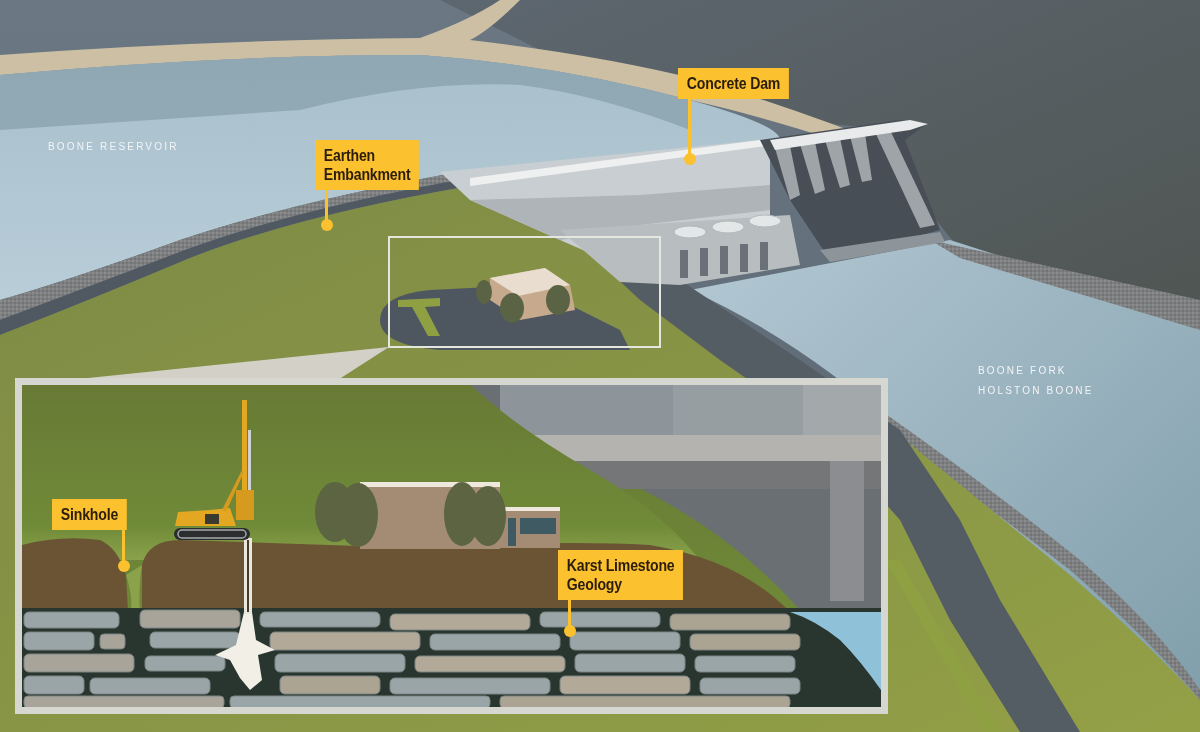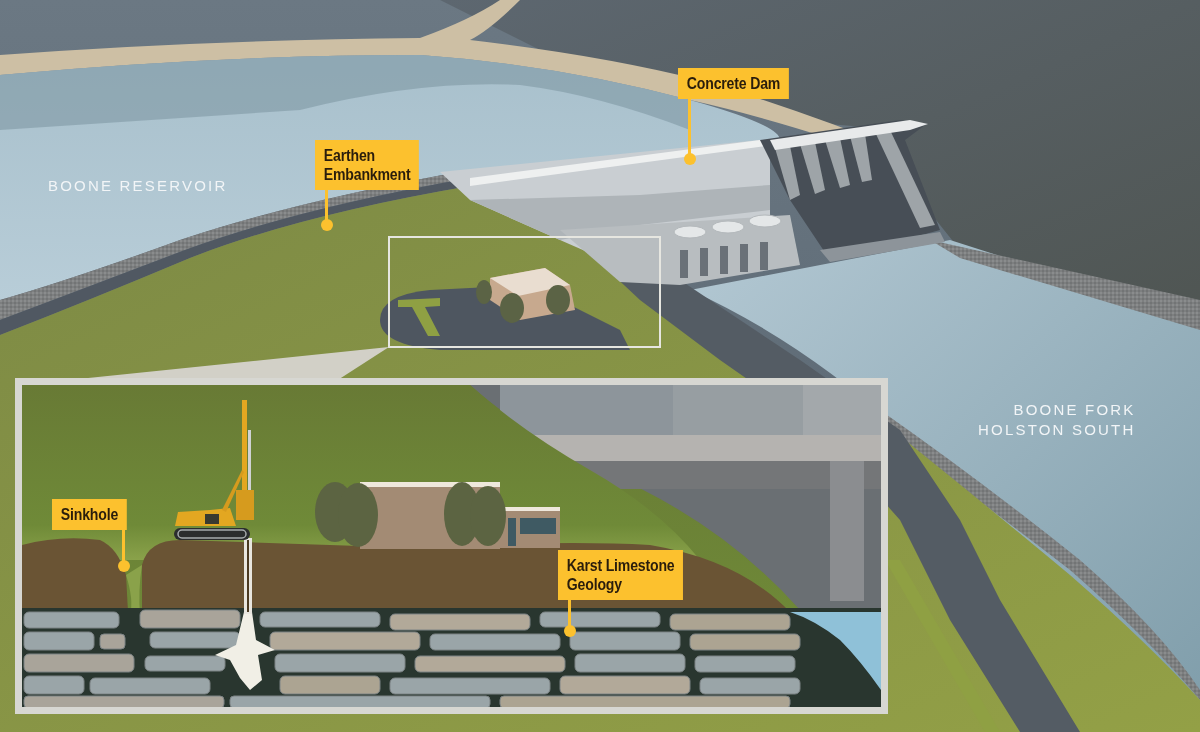--- a/index.html
+++ b/index.html
@@ -1,18 +1,18 @@
 <!DOCTYPE html>
 <html><head>
 <meta charset="utf-8">
 <style>
   html, body { margin: 0; padding: 0; }
   body { width: 1200px; height: 732px; overflow: hidden; background: #5f6870; font-family: "Liberation Sans", sans-serif; }
   #scene { position: absolute; left: 0; top: 0; width: 1200px; height: 732px; }
-  .place-label { position: absolute; color: #f2f5f7; font-family: "Liberation Sans", sans-serif; font-size: 15px; letter-spacing: 2.2px; line-height: 20px; text-align: right; white-space: nowrap; margin-top: 39px; }
+  .place-label { position: absolute; color: #f2f5f7; font-family: "Liberation Sans", sans-serif; font-size: 10px; letter-spacing: 2.2px; line-height: 20px; text-align: left; white-space: nowrap; }
   .callout { position: absolute; }
   .callout-box { position: absolute; background: #fcc12e; color: #2a1d0c; font-family: "Liberation Sans", sans-serif; font-weight: bold; font-size: 16px; line-height: 19px; padding: 6px 10px; white-space: nowrap; transform: scaleX(0.88); transform-origin: left top; letter-spacing: -0.2px; }
   .callout-line { position: absolute; width: 3px; background: #fcc12e; }
   .callout-dot { position: absolute; width: 12px; height: 12px; border-radius: 50%; background: #fcc12e; }
 </style>
 </head>
 <body>
 
 <svg id="scene" viewBox="0 0 1200 732" xmlns="http://www.w3.org/2000/svg">
   <defs>
@@ -192,21 +192,21 @@
         <path d="M222 510 L242 470 L244 472 L226 512 Z" fill="#d69b1e"></path>
         <rect x="236" y="490" width="18" height="30" fill="#d69b1e"></rect>
       </g>
     </g>
   </g>
 </svg>
 
 <div class="place-label" style="left:48px; top:137px;">BOONE RESERVOIR</div>
 <div class="place-label" style="left:978px; top:361px;">
   <div>BOONE FORK</div>
-  <div>HOLSTON SOUTH</div>
+  <div>HOLSTON BOONE</div>
 </div>
 
 <div class="callout" style="left:678px; top:68px;">
   <div class="callout-line" style="left:10px; top:30px; height:60px;"></div>
   <div class="callout-dot" style="left:6px; top:85px;"></div>
   <div class="callout-box" style="left:0; top:0;">Concrete Dam</div>
 </div>
 
 <div class="callout" style="left:315px; top:140px;">
   <div class="callout-line" style="left:10px; top:50px; height:35px;"></div>

